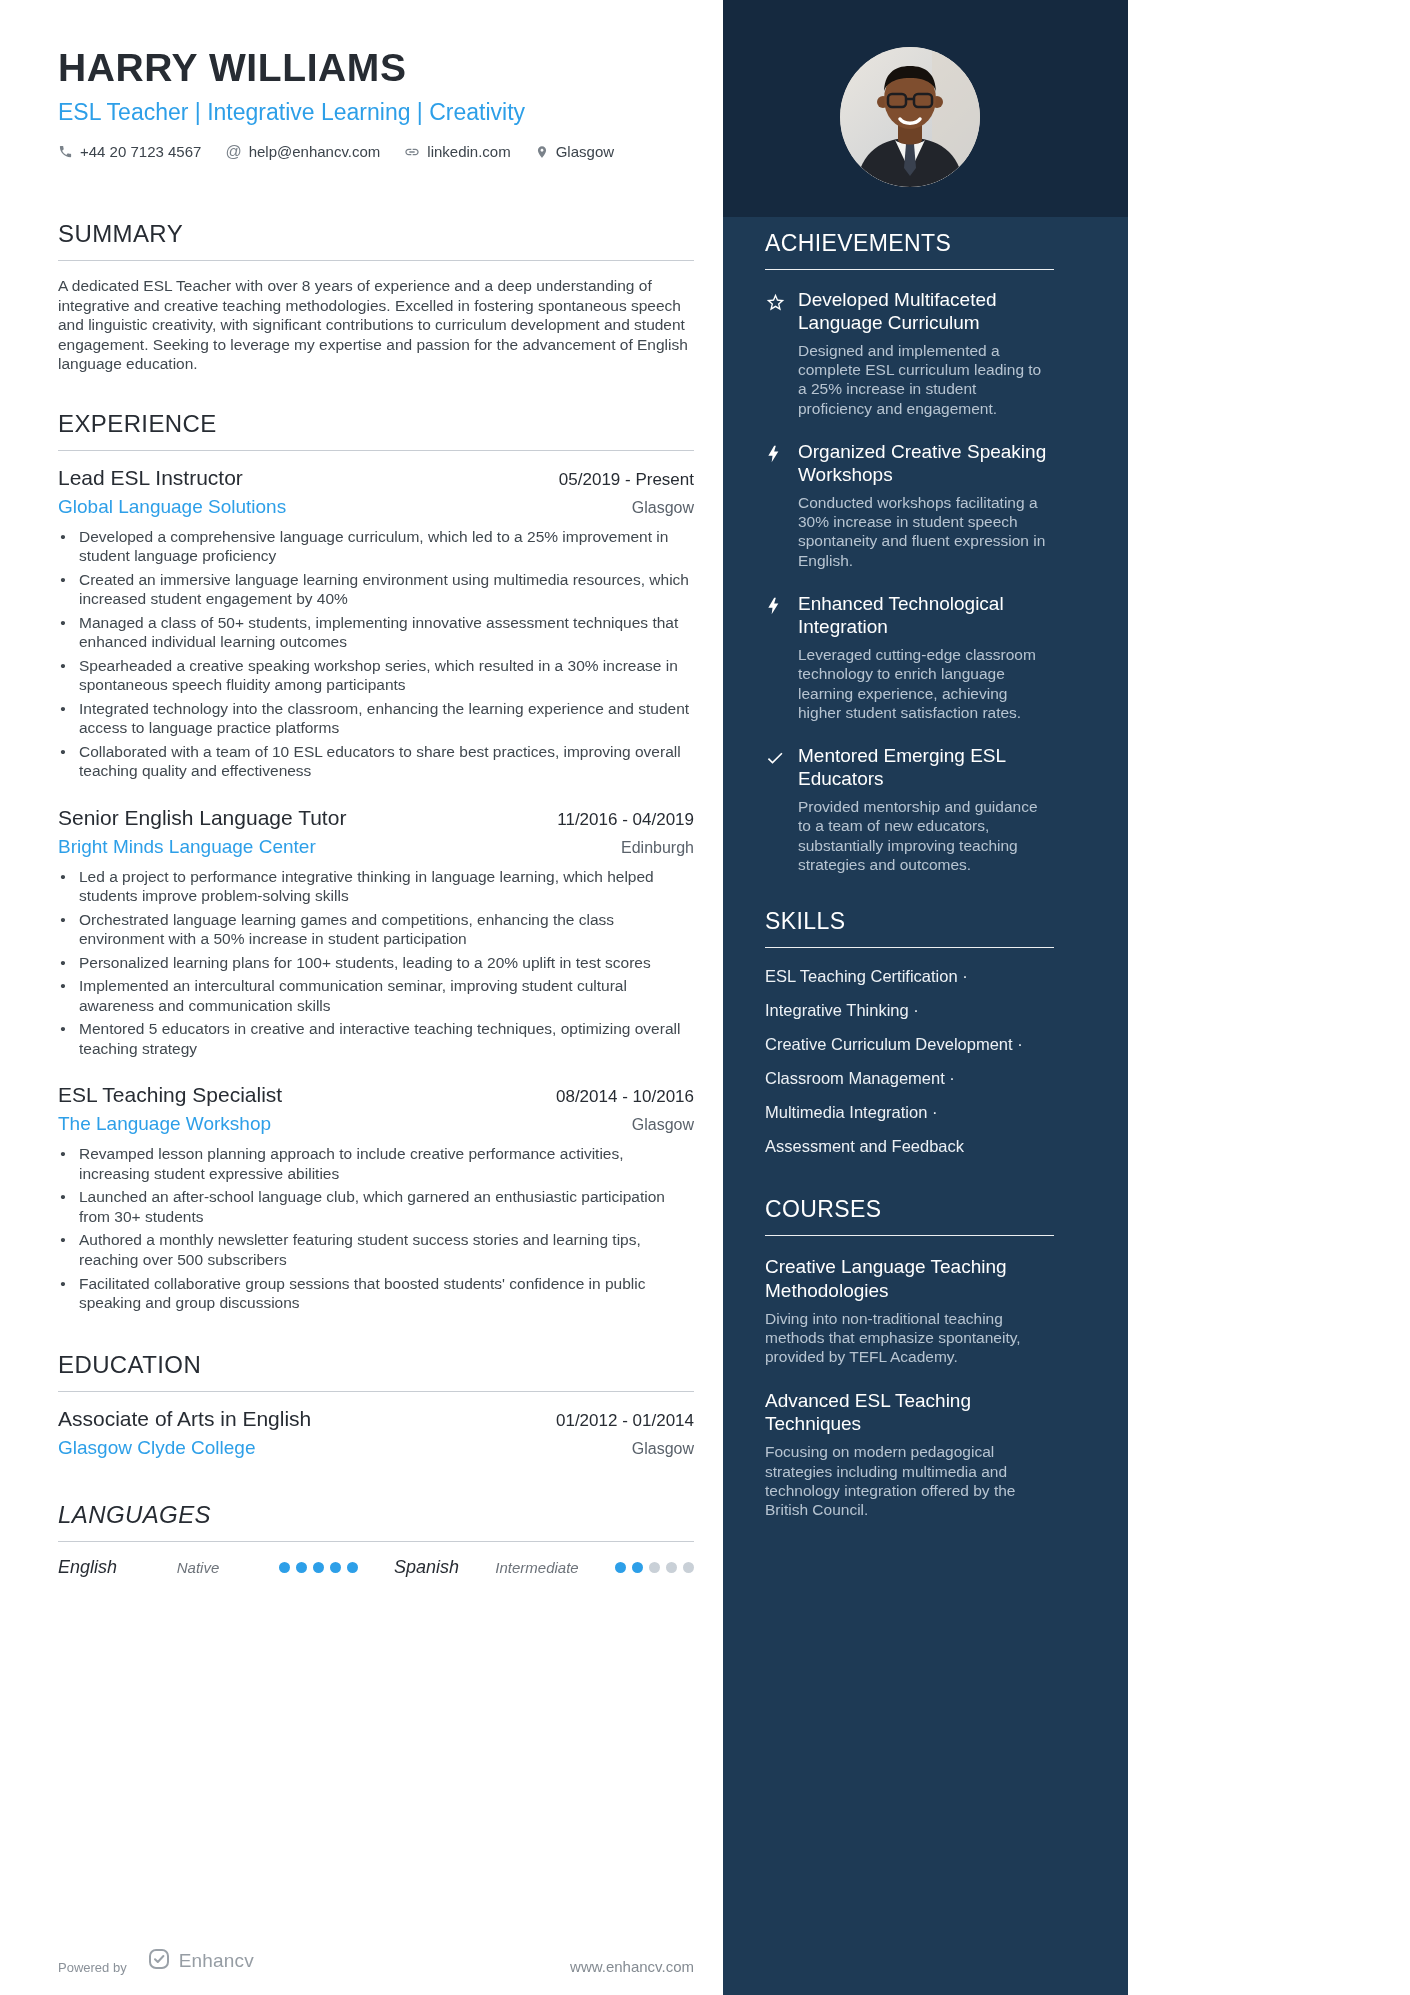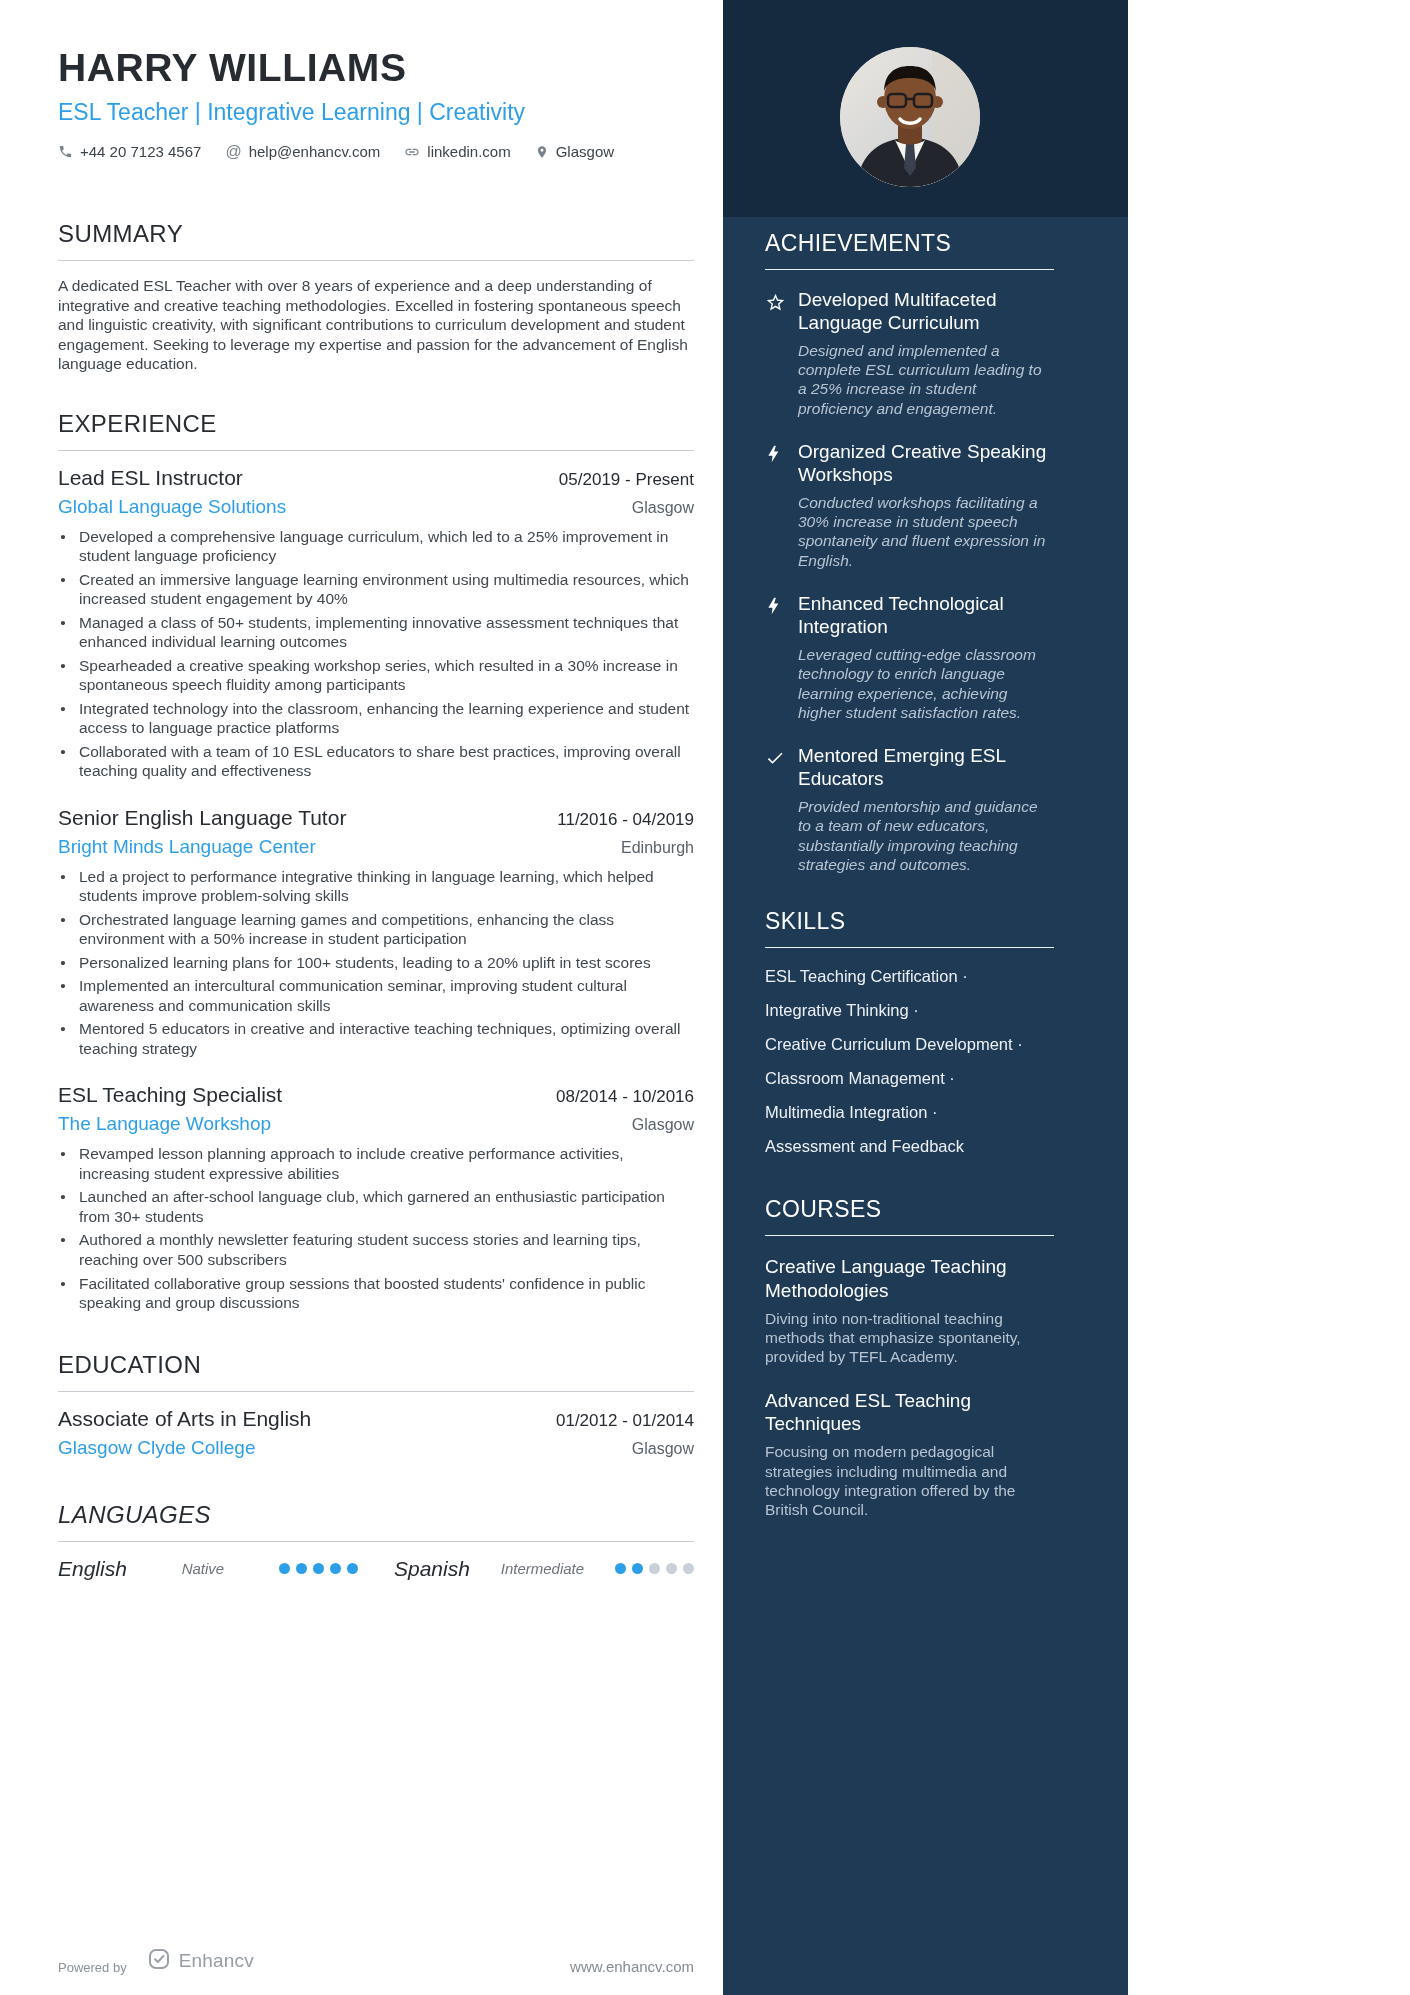--- a/index.html
+++ b/index.html
@@ -33,21 +33,21 @@
   .bullets { margin-top:9px; }
   .bullet { display:flex; gap:11px; font-size:15.5px; line-height:1.26; color:#40484f; margin-bottom:4px; }
   .b-dot { flex:none; width:10px; text-align:center; }
 
   .education-section { margin-top:38px; }
   .edu-item { margin-bottom:6px; }
 
   .languages-section { margin-top:42px;font-style:italic; }
   .langs { display:flex; gap:36px; margin-top:6px; }
   .lang { flex:1; display:flex; align-items:center; justify-content:space-between; }
-  .lang-name { font-size:21px; color:#272c33; }
+  .lang-name { font-size:18px; color:#272c33; }
   .lang-level { font-size:15px; color:#6d737a; }
   .dots { display:flex; gap:6px; }
   .dot { width:11px; height:11px; border-radius:50%; background:#c9d0d7; }
   .dot.filled { background:#2d9fe8; }
 
   .footer { position:absolute; left:58px; bottom:20px; width:636px; display:flex; align-items:flex-end; }
   .powered-by { font-size:13px; color:#8a9199; }
   .logo-group { display:flex; align-items:center; gap:8px; margin-left:20px; }
   .logo-text { font-size:19px; color:#969da4; letter-spacing:0.2px; }
   .site-link { margin-left:auto; font-size:15px; color:#848b92; }
@@ -56,21 +56,21 @@
   .sidebar { flex:1; background:#1e3a55; position:relative; color:#ffffff; }
   .band { position:absolute; top:0; left:0; right:0; height:217px; background:#15293f; }
   .side-inner { position:relative; width:289px; margin-left:42px; }
   .photo-wrap { width:140px; height:140px; border-radius:50%; overflow:hidden; margin:47px auto 0 auto; background:#d6d2cc; }
   .side-heading { font-size:23px; font-weight:400; color:#ffffff; letter-spacing:0.4px;
                   padding-bottom:12px; border-bottom:1px solid rgba(255,255,255,0.92); margin-bottom:19px; }
   .achievements { margin-top:43px; }
   .ach { display:flex; margin-bottom:23px; }
   .ach-icon { flex:none; width:33px; padding-top:3px; }
   .ach-title { font-size:19px; line-height:1.2; color:#ffffff; }
-  .ach-text { font-size:15.5px; line-height:1.25; color:#b7c4d1; margin-top:6px;font-style:italic; }
+  .ach-text { font-size:15.5px; line-height:1.25; color:#b7c4d1; margin-top:6px; }
 
   .skills { margin-top:34px; }
   .skill { font-size:16.5px; color:#edf1f5; margin-bottom:15px; }
 
   .courses { margin-top:40px; }
   .course { margin-bottom:22px; }
   .course-title { font-size:19px; line-height:1.22; color:#ffffff; }
   .course-text { font-size:15.5px; line-height:1.25; color:#b7c4d1; margin-top:7px; }
 </style>
 </head>

